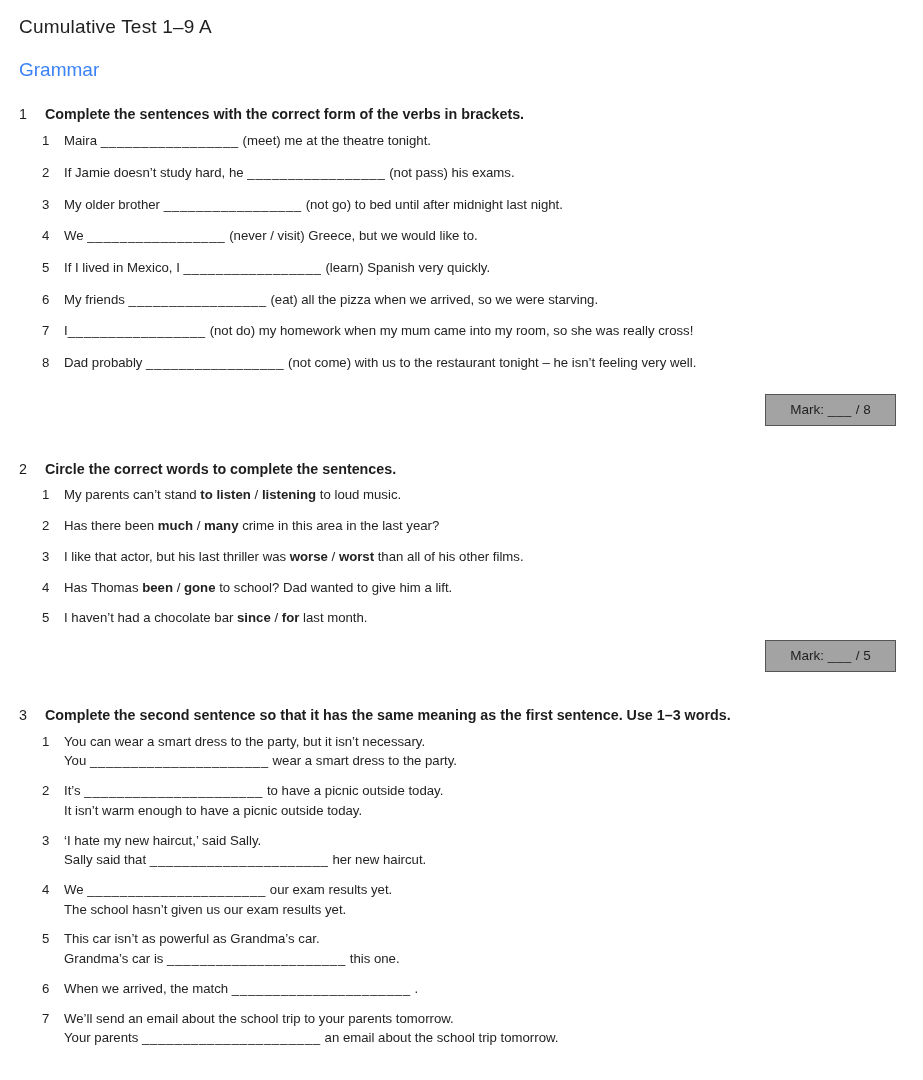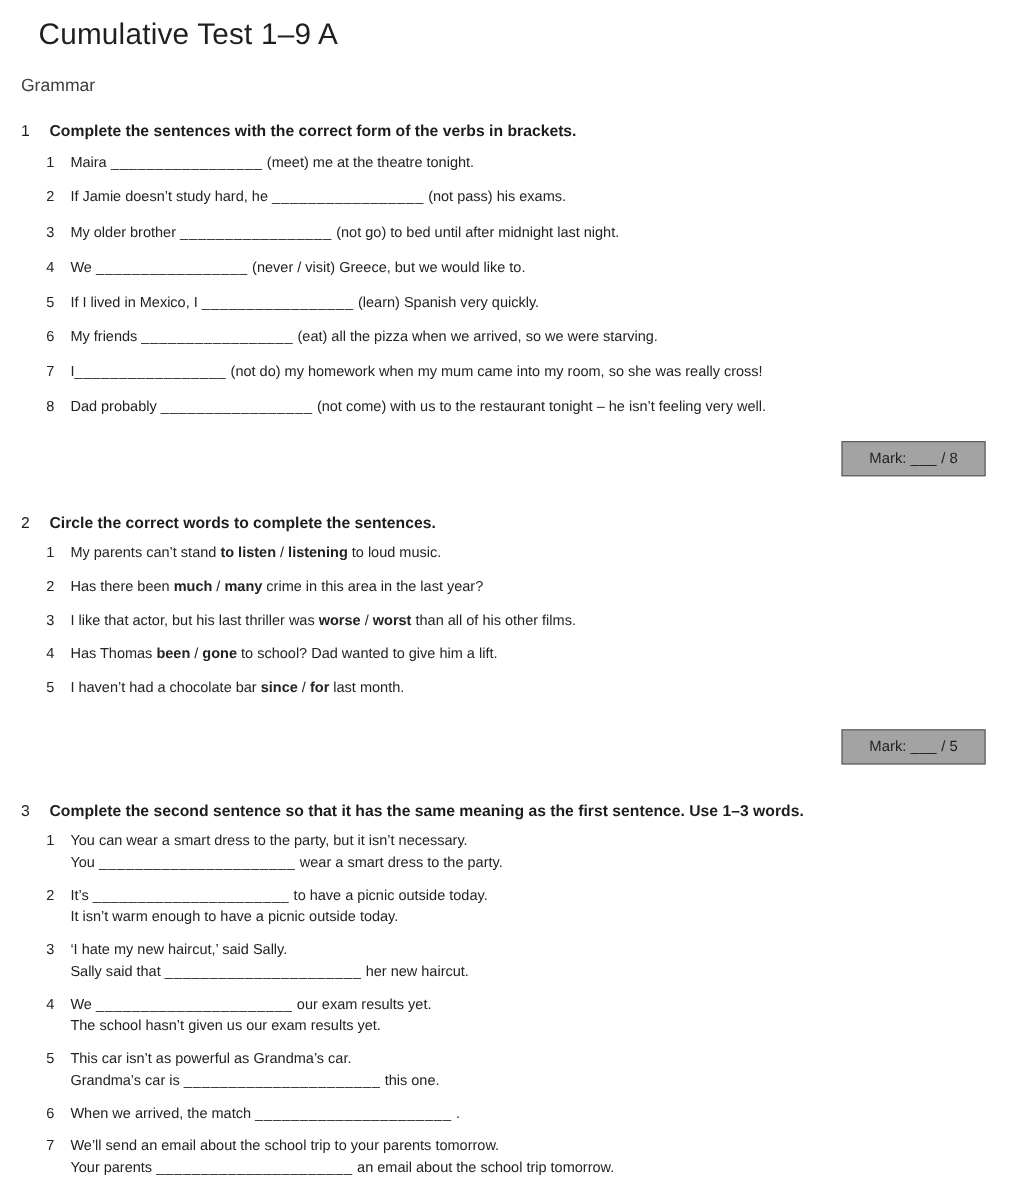--- a/index.html
+++ b/index.html
@@ -17,32 +17,32 @@
     position: relative;
   }
 
   .page {
     padding: 14px 14px 0 19px;
     position: relative;
     height: 1080px;
   }
 
   .doc-title {
-    font-size: 27px;
+    font-size: 19px;
     font-weight: 400;
     letter-spacing: 0.2px;
     color: #1f1f1f;
-    margin: 0 0 0 16px;
+    margin: 0 0 0 0;
     line-height: 1.32;
   }
 
   .section-heading {
-    font-size: 16px;
+    font-size: 19px;
     font-weight: 400;
-    color: #404040;
+    color: #3b82f6;
     margin: 19px 0 0 0;
     line-height: 1.3;
   }
 
   
   .exercise {
     margin-top: 22px;
     position: relative;
   }
   .exercise.ex2 { margin-top: 34px; }
@@ -112,21 +112,21 @@
     text-align: center;
     min-width: 131px;
     line-height: 1.2;
   }
   .mark-wrap {
     display: flex;
     justify-content: flex-end;
     padding-right: 13px;
   }
   .mark-wrap.m1 { margin-top: 21px; }
-  .mark-wrap.m2 { margin-top: 28px; }
+  .mark-wrap.m2 { margin-top: 12px; }
   .mark-blank { letter-spacing: 0.5px; }
 </style>
 </head>
 <body>
 
 <div class="page">
 
   <h1 class="doc-title">Cumulative Test 1–9 A</h1>
   <h2 class="section-heading">Grammar</h2>
 

